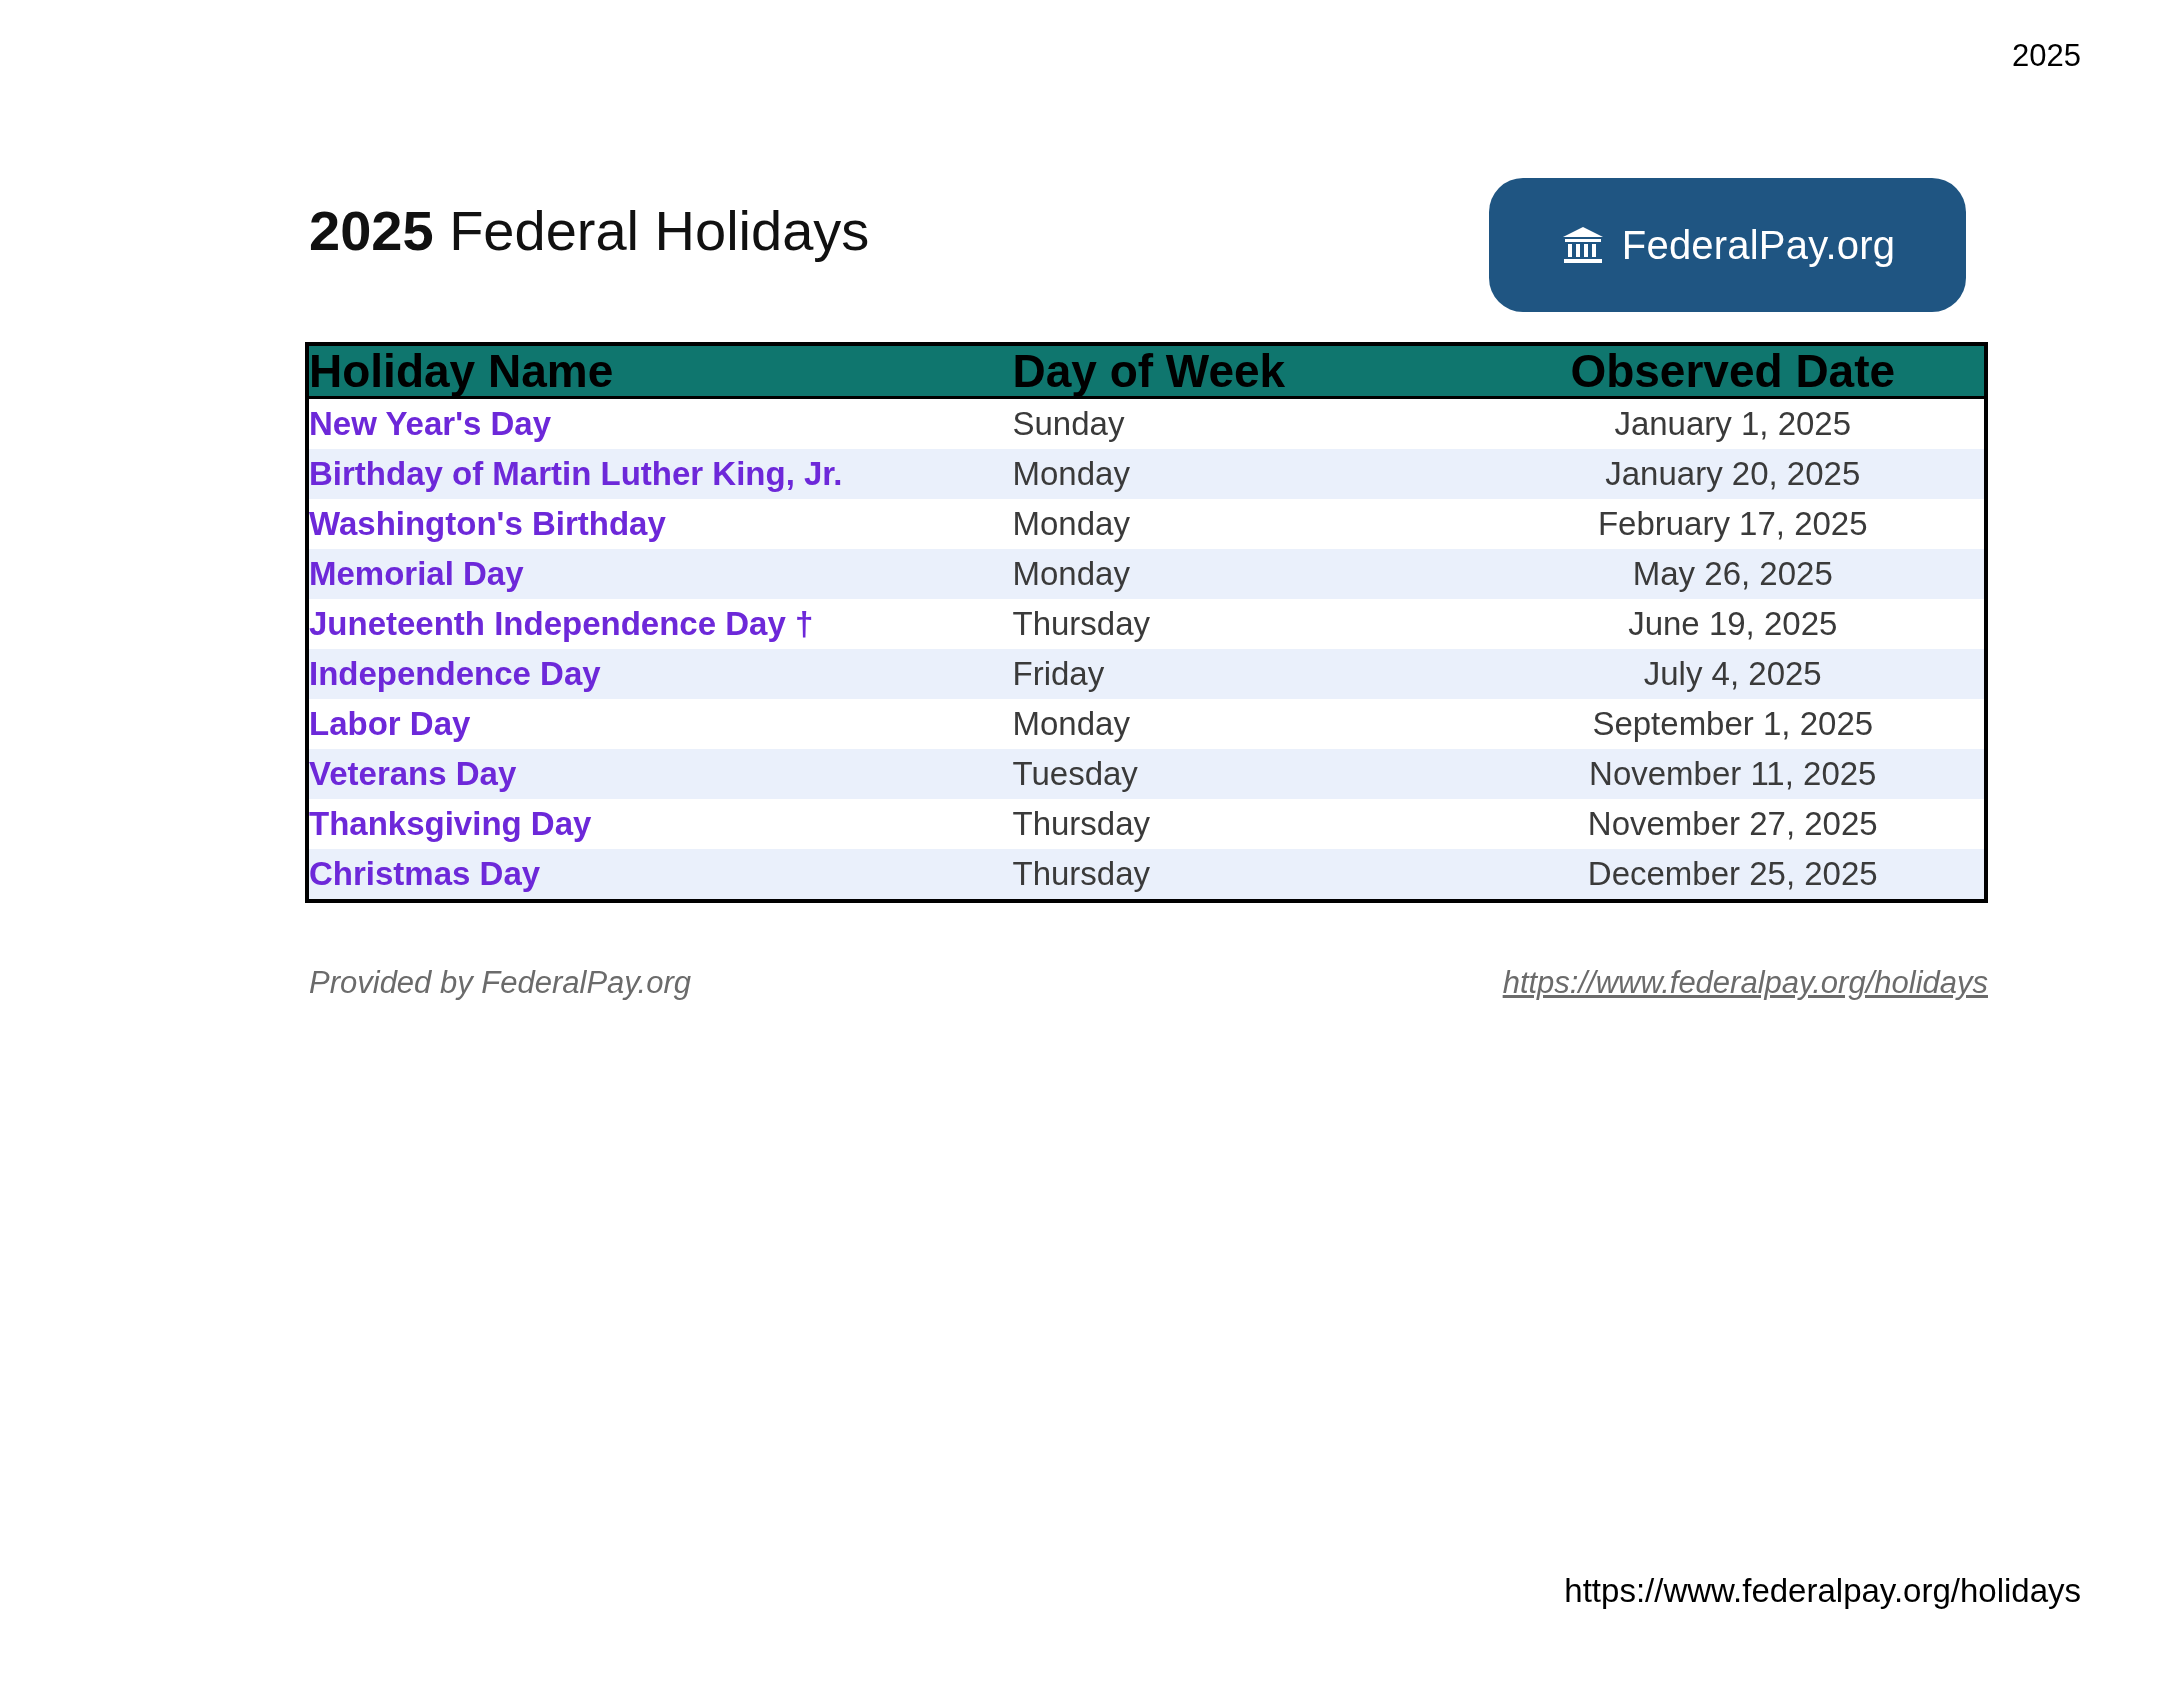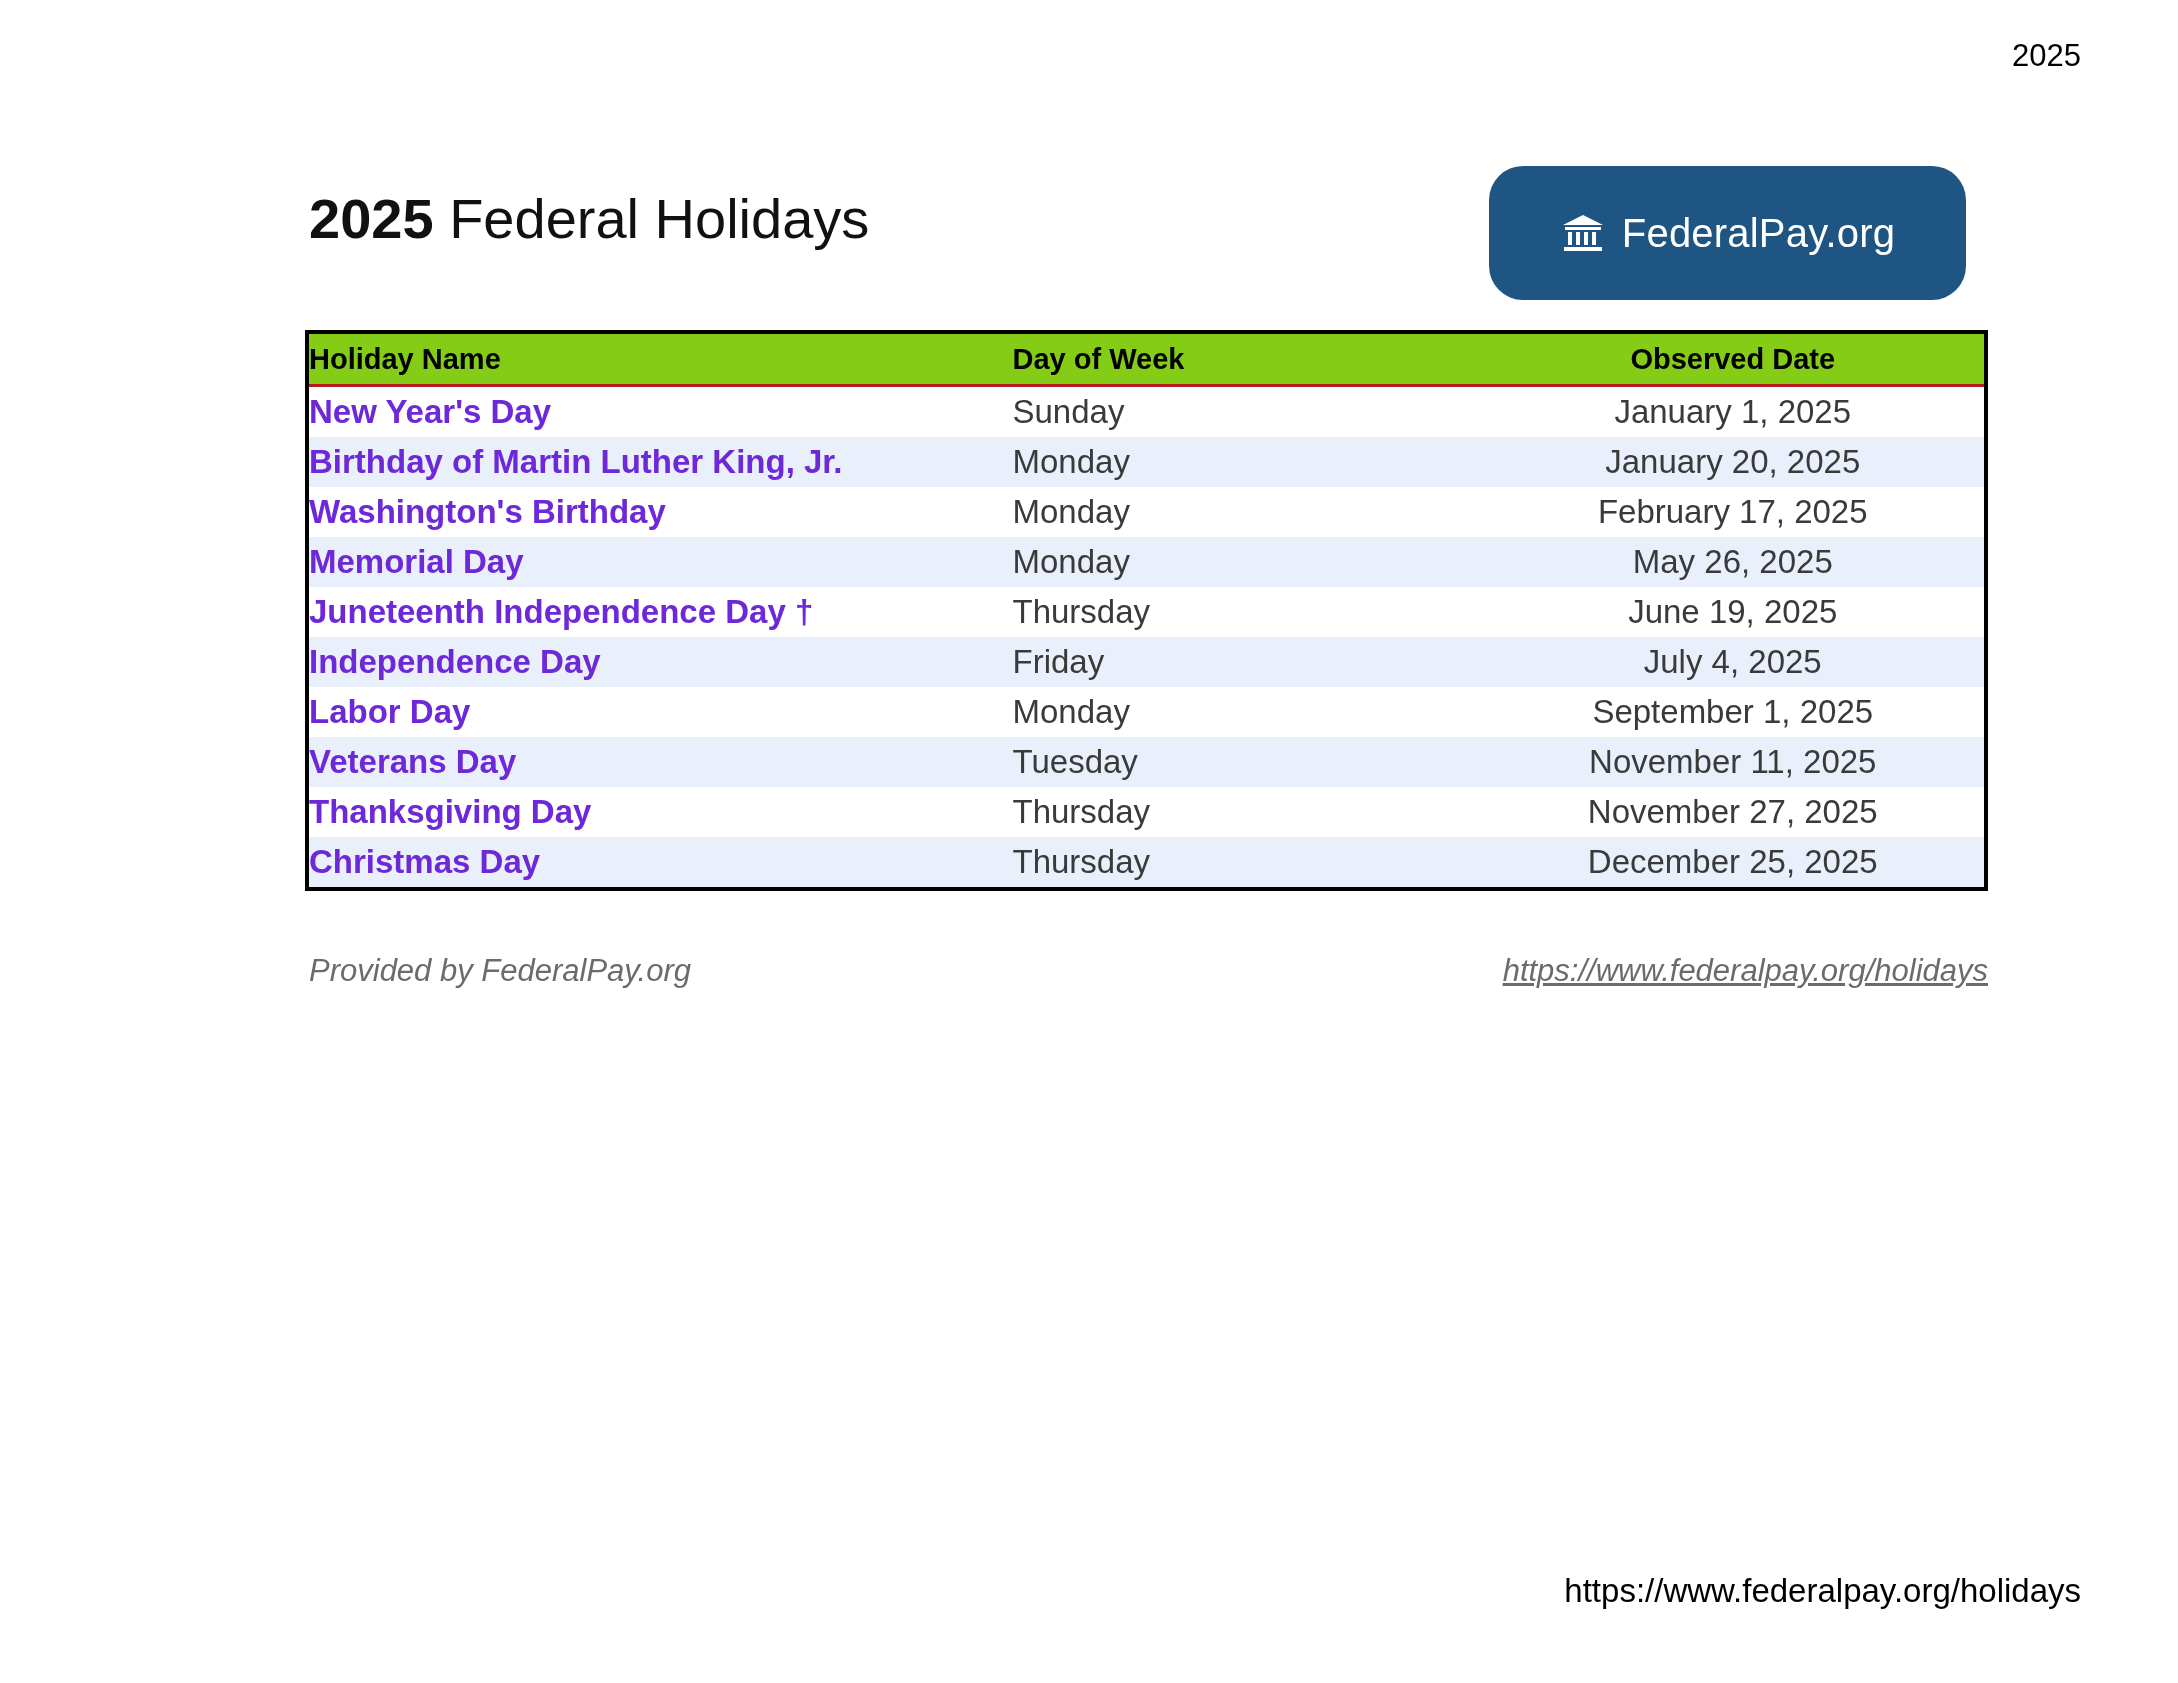--- a/index.html
+++ b/index.html
@@ -30,21 +30,21 @@
     bottom: 73px;
     right: 97px;
     font-size: 33px;
     color: #000;
     font-family: "Liberation Sans", sans-serif;
   }
 
   .content {
     position: absolute;
     left: 293px;
-    top: 166px;
+    top: 178px;
     width: 1703px;
   }
 
   .header-row {
     position: relative;
     height: 149px;
   }
 
   .title {
     position: absolute;
@@ -98,25 +98,25 @@
     table-layout: fixed;
   }
   table.holidays th, table.holidays td {
     padding: 0;
     height: 50px;
     font-size: 33px;
     line-height: 50px;
     font-family: "Liberation Sans", sans-serif;
   }
   table.holidays thead th {
-    background: #84cc16;
+    background: #0f766e;
     color: #000000;
     font-weight: 700;
-    font-size: 29px;
-    border-bottom: 3px solid #b91c1c;
+    font-size: 46px;
+    border-bottom: 3px solid #000000;
   }
   th.col-name, td.col-name {
     text-align: left;
     padding-left: 14px;
     width: 42%;
   }
   th.col-day, td.col-day {
     text-align: left;
     width: 28%;
   }

